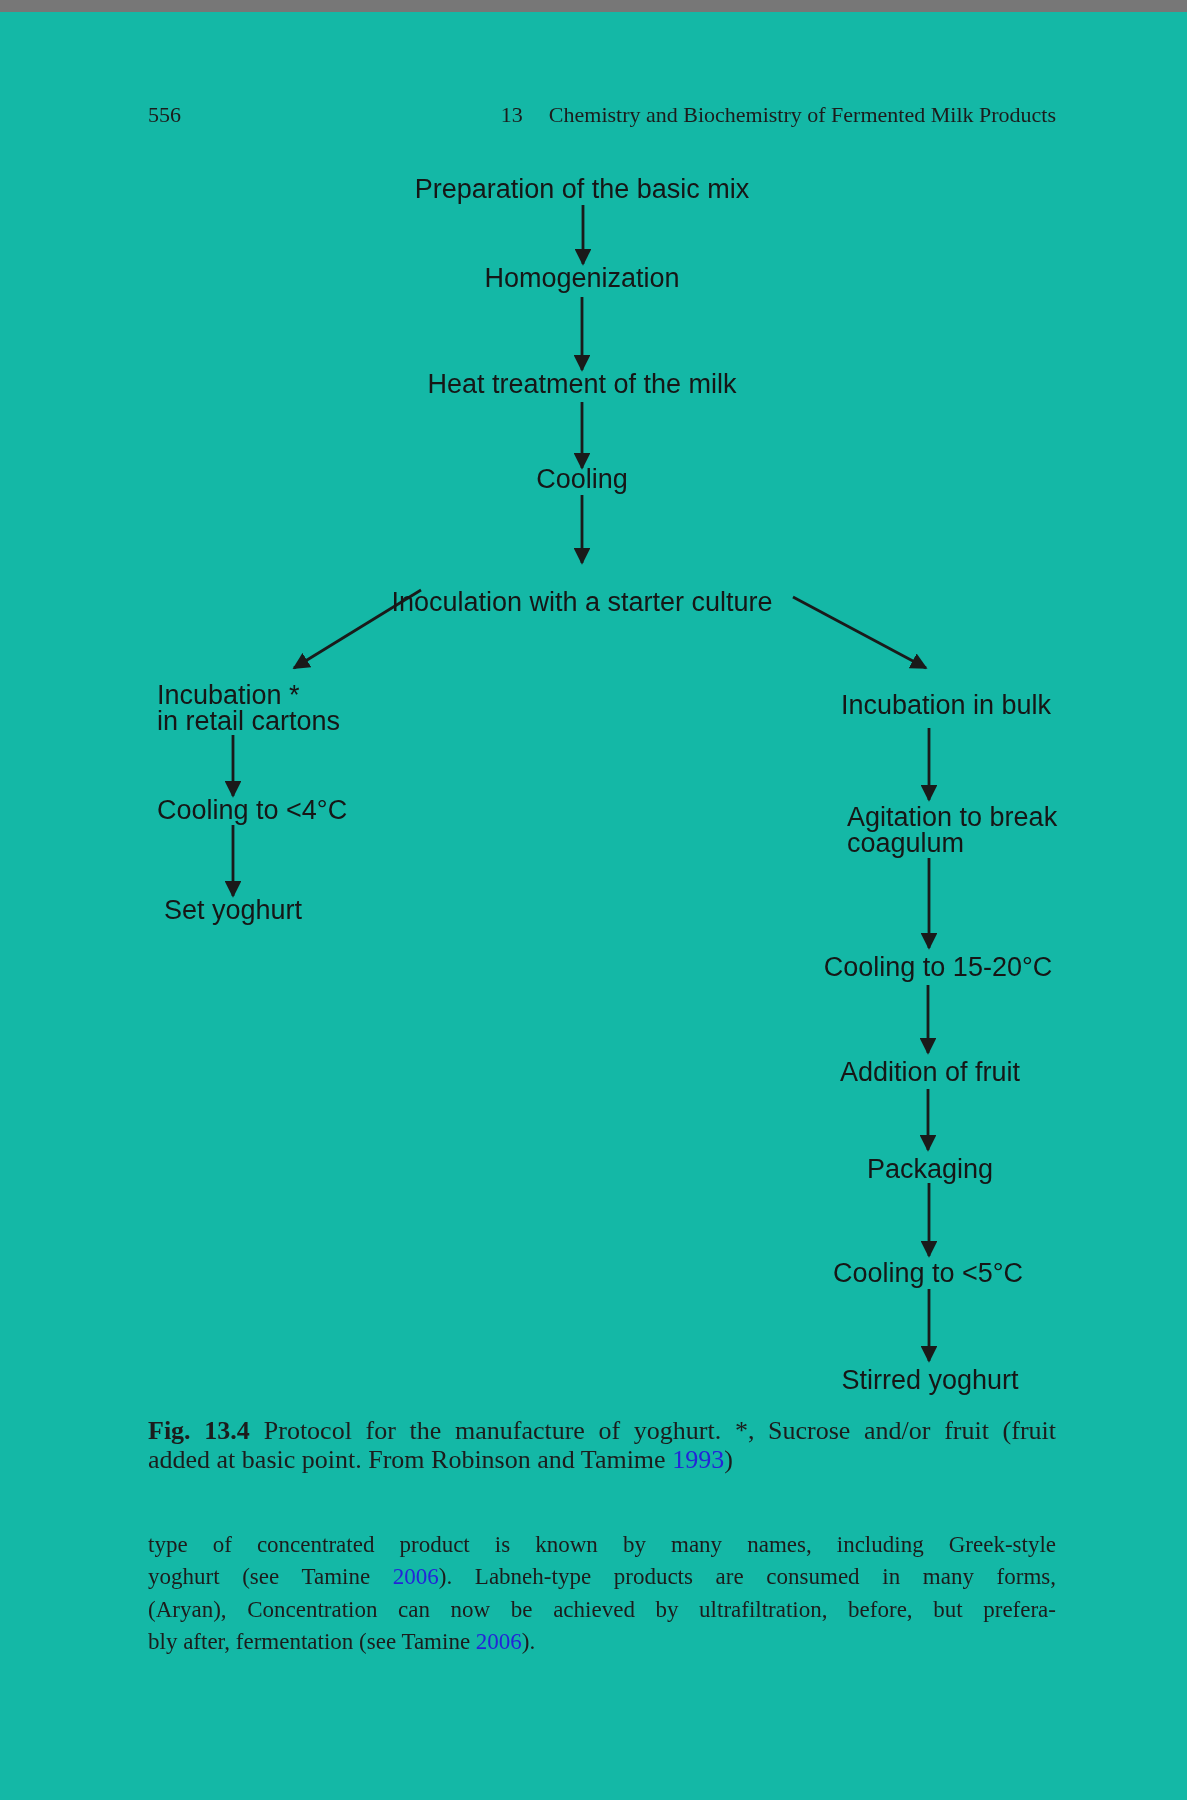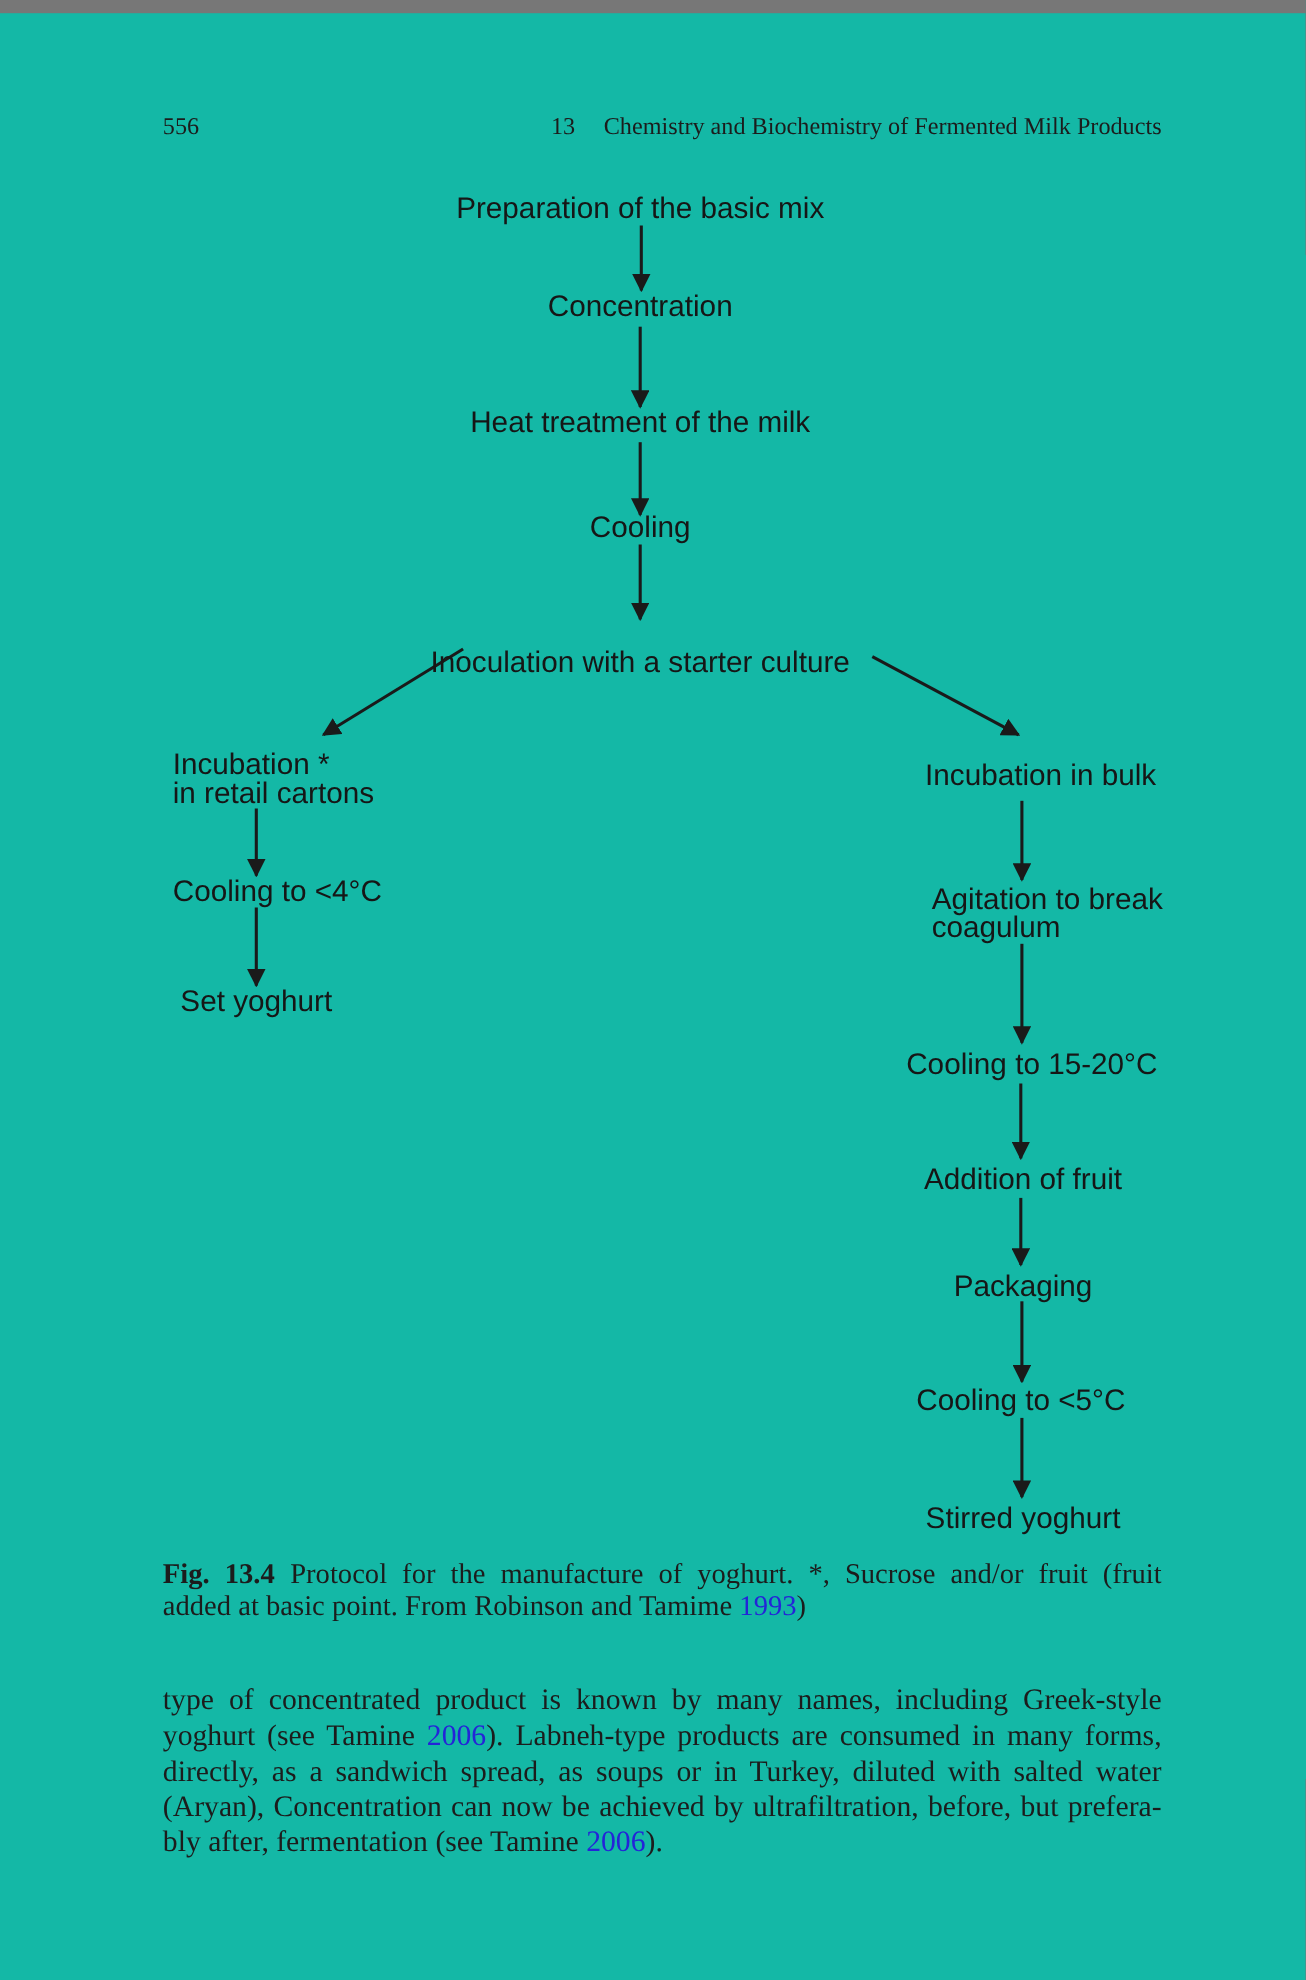--- a/index.html
+++ b/index.html
@@ -34,21 +34,21 @@
   .caption{
     position:absolute;left:148px;top:1404px;width:908px;
     font-size:26px;line-height:29px;
   }
   .cap-line{text-align:justify;}
   .cap-line.jl{text-align-last:justify;height:29px;overflow:hidden;}
   .figlabel{font-weight:bold;margin-right:14px;}
   
   .bodytext{
     position:absolute;left:148px;top:1517px;width:908px;
-    font-size:27px;line-height:32.3px;
+    font-size:23px;line-height:32.3px;
   }
   .b-line{text-align:justify;}
   .b-line.jl{text-align-last:justify;height:32.3px;overflow:hidden;}
   .reflink{color:#2424d8;text-decoration:none;cursor:pointer;}
 </style>
 </head>
 <body>
 
 <div class="page">
 
@@ -76,21 +76,21 @@
     <line x1="233" y1="813" x2="233" y2="884" marker-end="url(#ah)"></line>
     <line x1="929" y1="716" x2="929" y2="788" marker-end="url(#ah)"></line>
     <line x1="929" y1="846" x2="929" y2="936" marker-end="url(#ah)"></line>
     <line x1="928" y1="973" x2="928" y2="1041" marker-end="url(#ah)"></line>
     <line x1="928" y1="1077" x2="928" y2="1138" marker-end="url(#ah)"></line>
     <line x1="929" y1="1171" x2="929" y2="1244" marker-end="url(#ah)"></line>
     <line x1="929" y1="1277" x2="929" y2="1349" marker-end="url(#ah)"></line>
   </svg>
 
   <div class="fn c" style="left:582px;top:164px;">Preparation of the basic mix</div>
-  <div class="fn c" style="left:582px;top:253px;">Concentration</div>
+  <div class="fn c" style="left:582px;top:253px;">Homogenization</div>
   <div class="fn c" style="left:582px;top:359px;">Heat treatment of the milk</div>
   <div class="fn c" style="left:582px;top:454px;">Cooling</div>
   <div class="fn c" style="left:582px;top:577px;">Inoculation with a starter culture</div>
 
   <div class="fn" style="left:157px;top:670px;">Incubation *
 in retail cartons</div>
   <div class="fn" style="left:157px;top:785px;">Cooling to &lt;4°C</div>
   <div class="fn c" style="left:233px;top:885px;">Set yoghurt</div>
 
   <div class="fn c" style="left:946px;top:680px;">Incubation in bulk</div>
@@ -109,20 +109,19 @@
     <div class="cap-line">
       <span>added at basic point. From Robinson and Tamime </span><span class="reflink">1993</span><span>)</span>
     </div>
   </div>
 
   <div class="bodytext">
     <div class="b-line jl">type of concentrated product is known by many names, including Greek-style</div>
     <div class="b-line jl">
       <span>yoghurt (see Tamine </span><span class="reflink">2006</span><span>). Labneh-type products are consumed in many forms,</span>
     </div>
-    <div class="b-line jl">directly, as a sandwich spread, as soups or in Turkey, diluted with salted water</div>
     <div class="b-line jl">(Aryan), Concentration can now be achieved by ultrafiltration, before, but prefera-</div>
     <div class="b-line">
       <span>bly after, fermentation (see Tamine </span><span class="reflink">2006</span><span>).</span>
     </div>
   </div>
 
 </div>
 
 </body></html>

